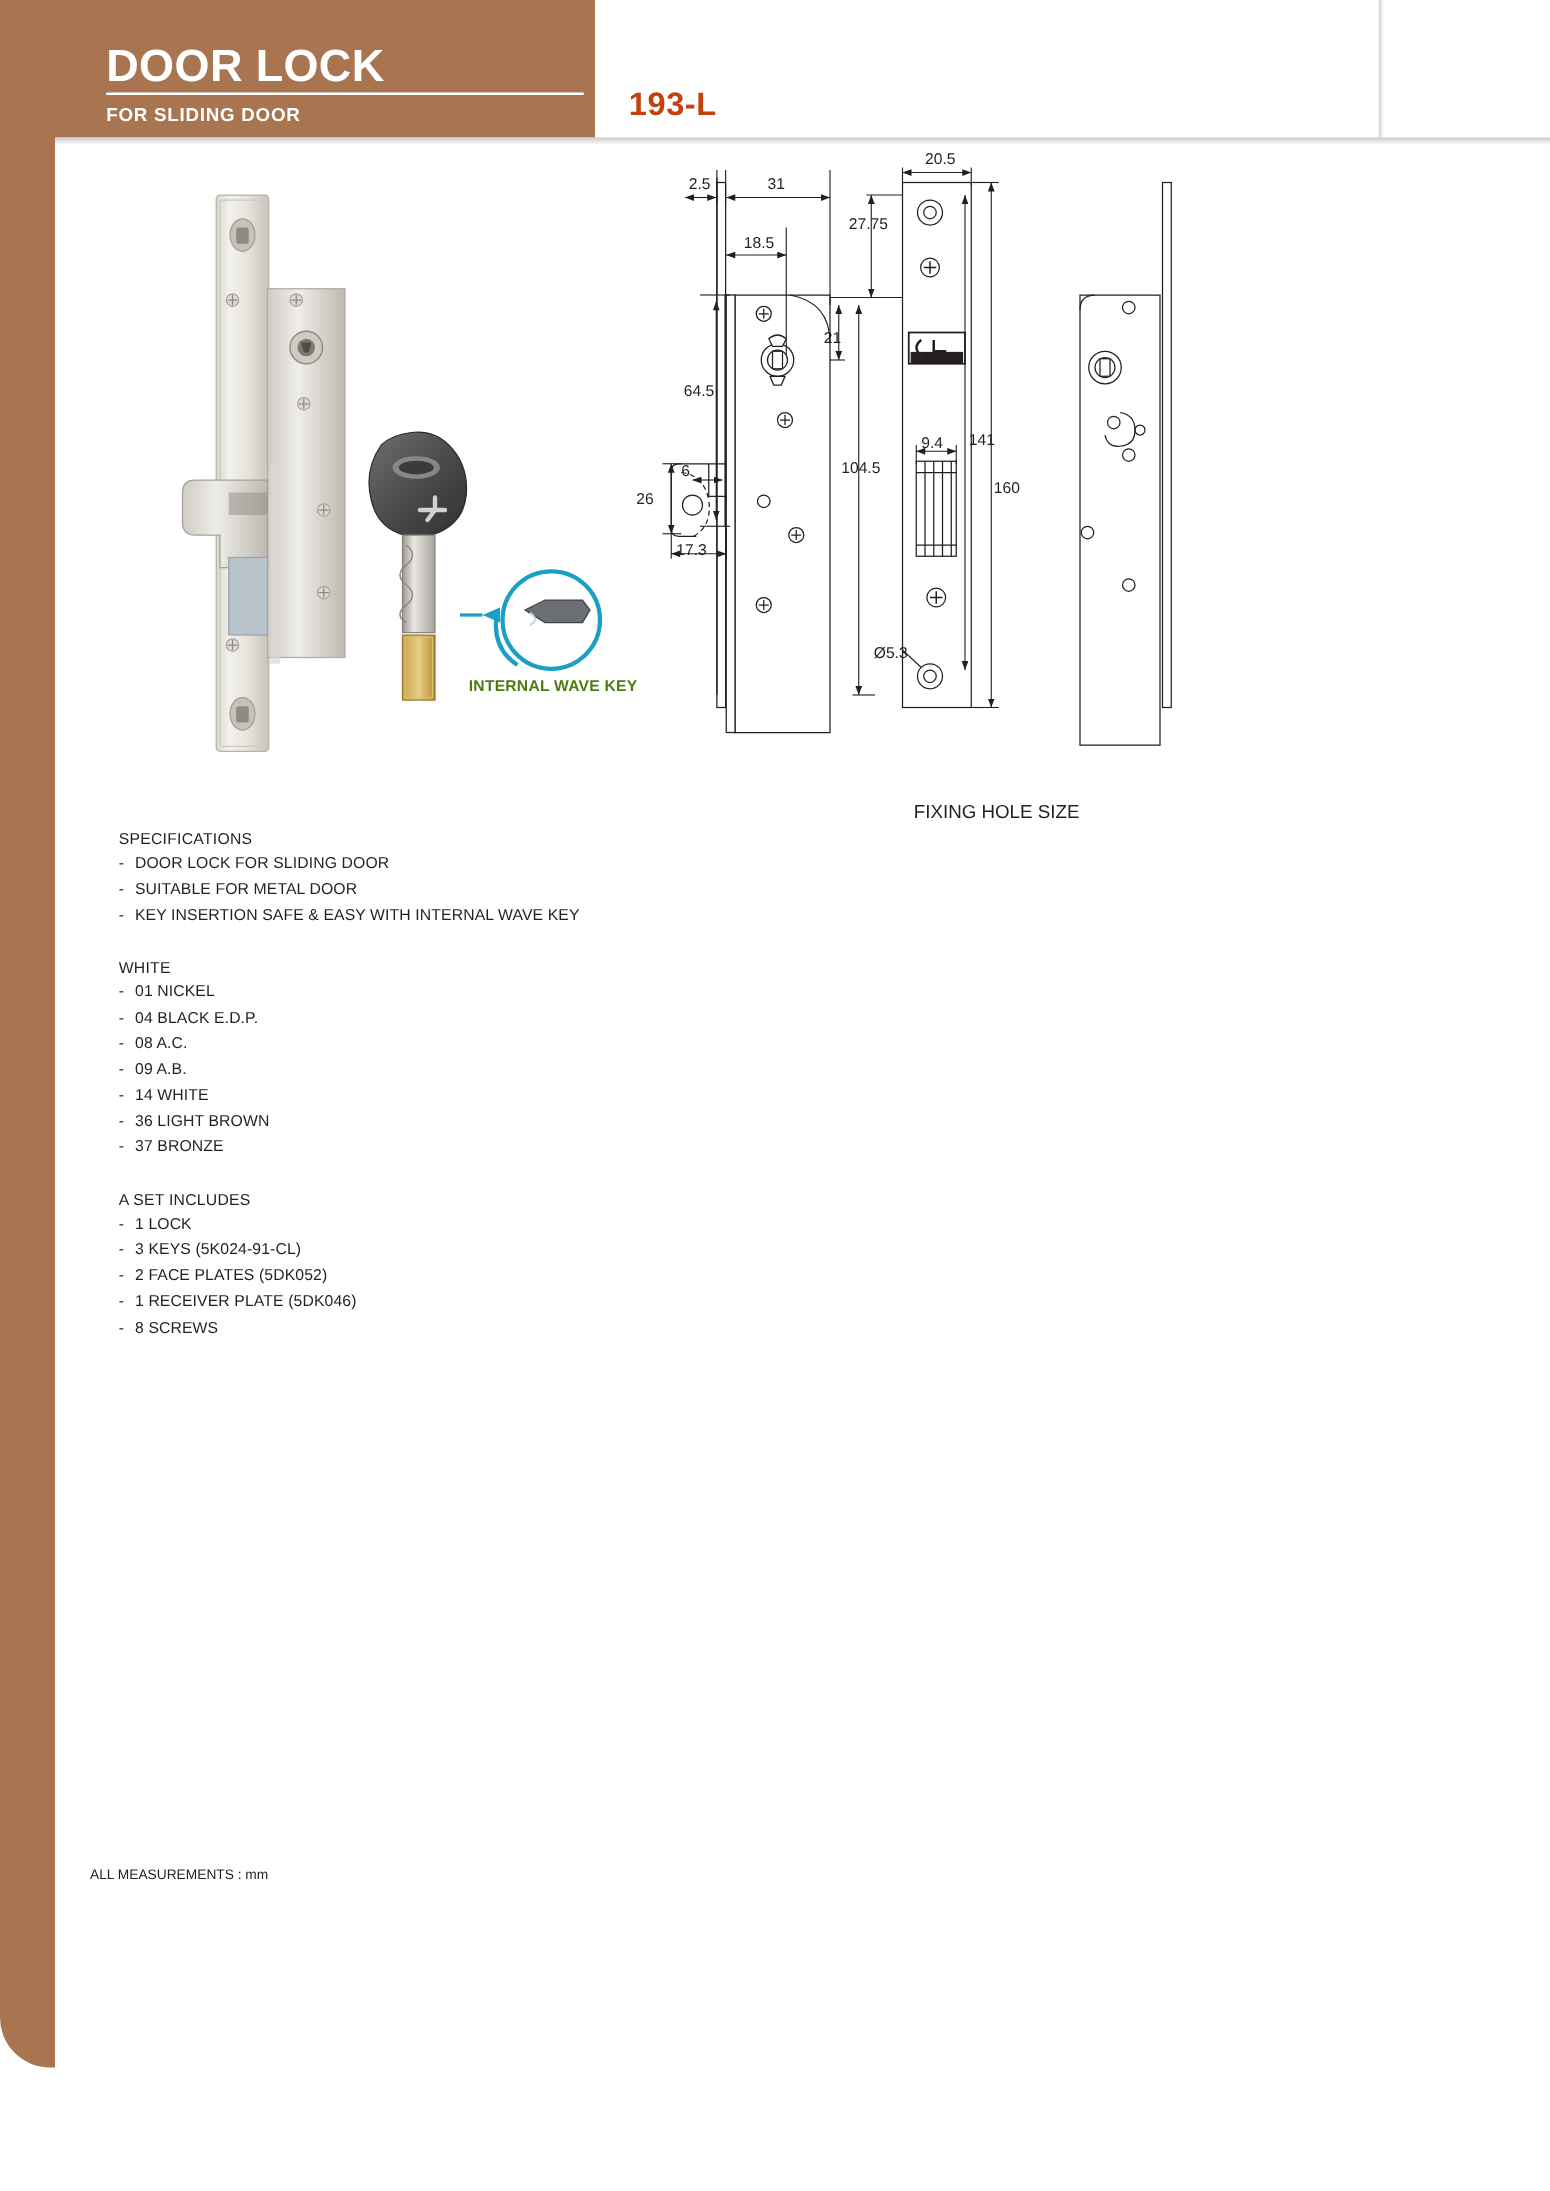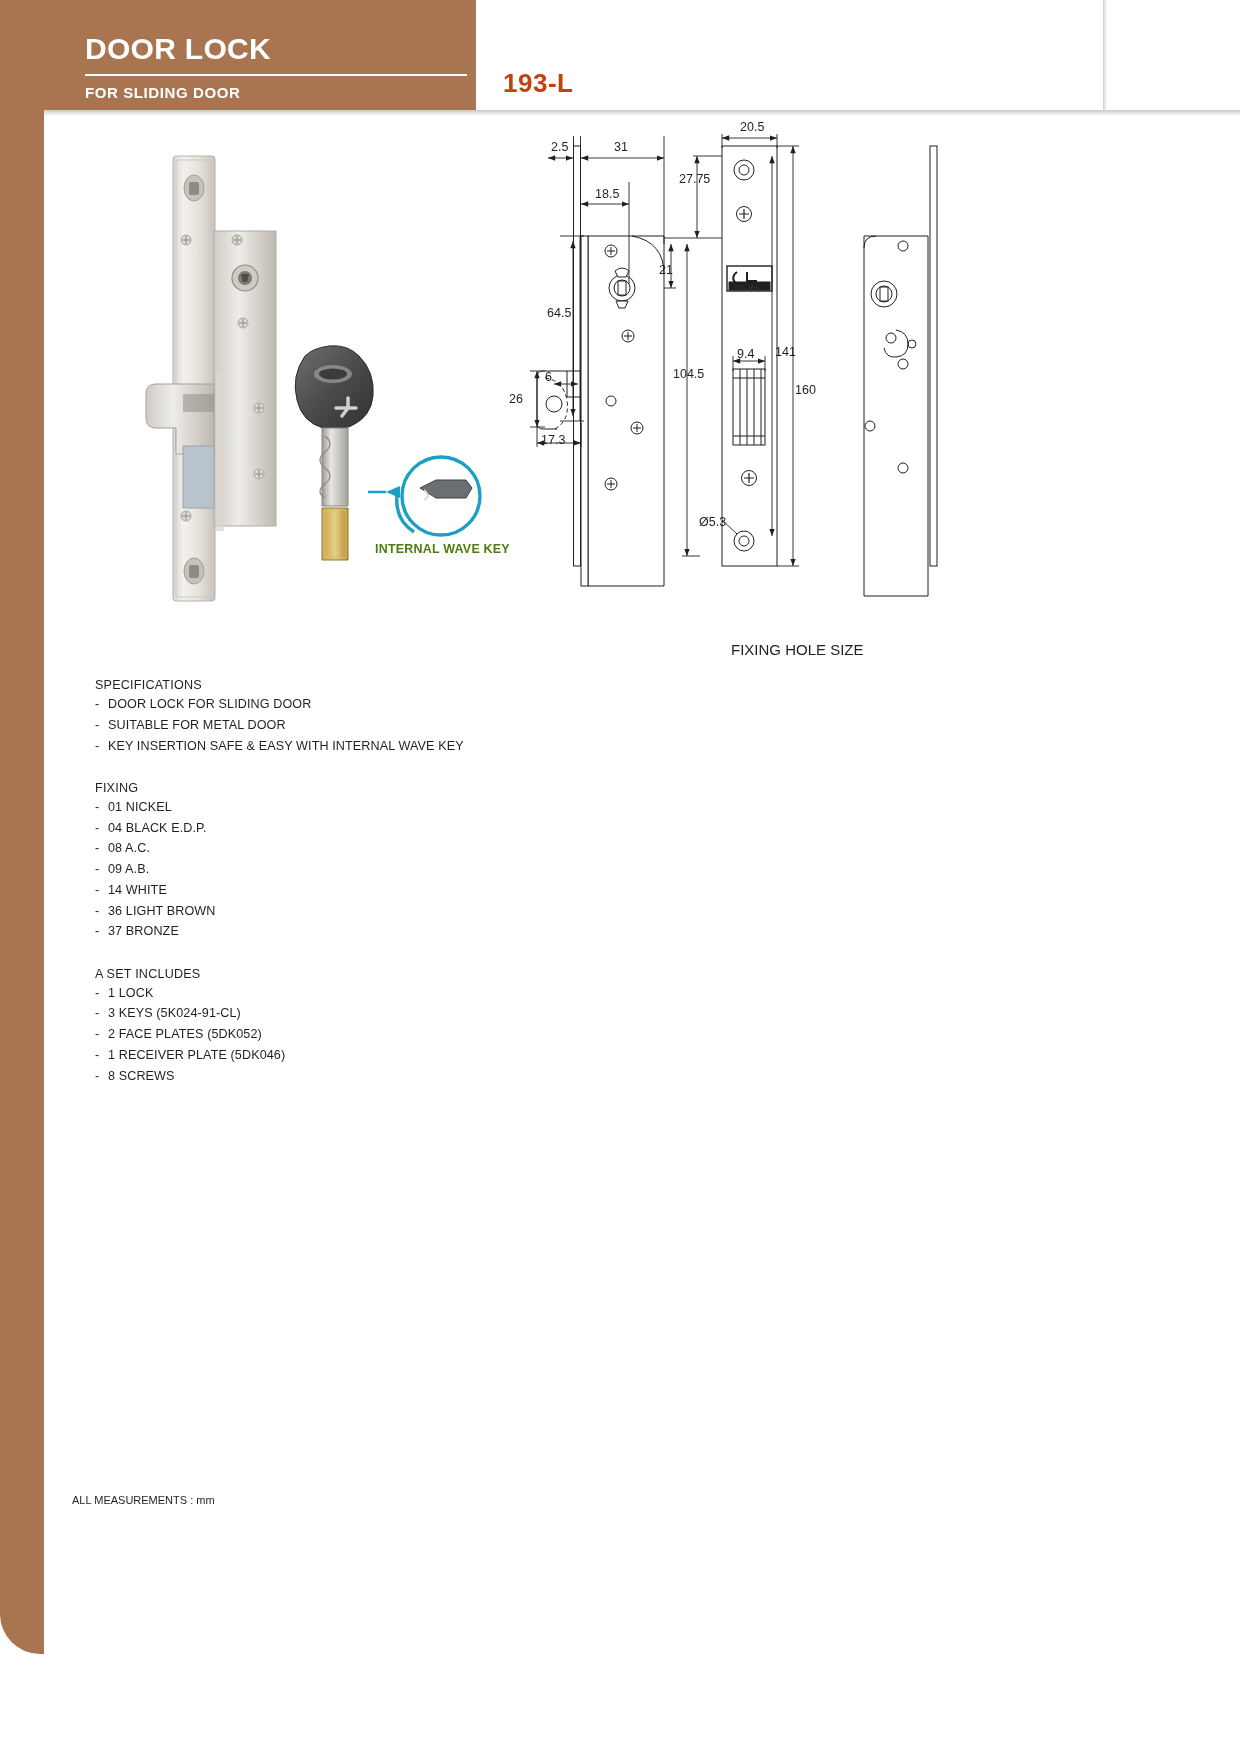--- a/index.html
+++ b/index.html
@@ -20,21 +20,21 @@
   .brown-left:after{
     content:""; position:absolute; left:0; bottom:-44px; width:44px; height:46px;
     background:#a97450; border-radius:0 0 0 40px;
   }
   .header-bar {
     position:absolute; left:0; top:0; width:476px; height:110px;
     background:#a97450;
   }
   .header-title {
     position:absolute; left:85px; top:32px;
-    font-size:30px; font-weight:bold; letter-spacing:.3px;
+    font-size:36px; font-weight:bold; letter-spacing:.3px;
     color:#ffffff;
   }
   .header-rule {
     position:absolute; left:85px; top:74px; width:382px; height:2px;
     background:#ffffff;
   }
   .header-sub {
     position:absolute; left:85px; top:84px;
     font-size:15px; font-weight:bold; letter-spacing:.6px;
     color:#ffffff;
@@ -71,21 +71,21 @@
   .txtcol { position:absolute; left:95px; top:664px; width:560px; }
   .blk-title {
     font-size:12.6px; letter-spacing:.2px; color:#231f20;
     margin:0 0 3px 0;
   }
   .li {
     font-size:12.6px; color:#231f20; letter-spacing:.1px;
     display:flex; margin-bottom:2.5px; line-height:1.45;
   }
   .li .dash { width:13px; flex:none; }
-  .blk { margin-bottom:26px;margin-top:14px; }
+  .blk { margin-bottom:26px; }
   .cont-line { font-size:12.6px; color:#231f20; padding-left:26px; line-height:1.45; }
 
   .footer {
     position:absolute; left:72px; top:1494px;
     font-size:11px; color:#231f20;
   }
 </style>
 </head>
 <body>
 
@@ -345,21 +345,21 @@
       <span class="dash">-</span>
       <span>SUITABLE FOR METAL DOOR</span>
     </div>
     <div class="li">
       <span class="dash">-</span>
       <span>KEY INSERTION SAFE &amp; EASY WITH INTERNAL WAVE KEY</span>
     </div>
   </div>
 
   <div class="blk">
-    <div class="blk-title">FIXING</div>
+    <div class="blk-title">WHITE</div>
     <div class="li">
       <span class="dash">-</span>
       <span>01 NICKEL</span>
     </div>
     <div class="li">
       <span class="dash">-</span>
       <span>04 BLACK E.D.P.</span>
     </div>
     <div class="li">
       <span class="dash">-</span>

